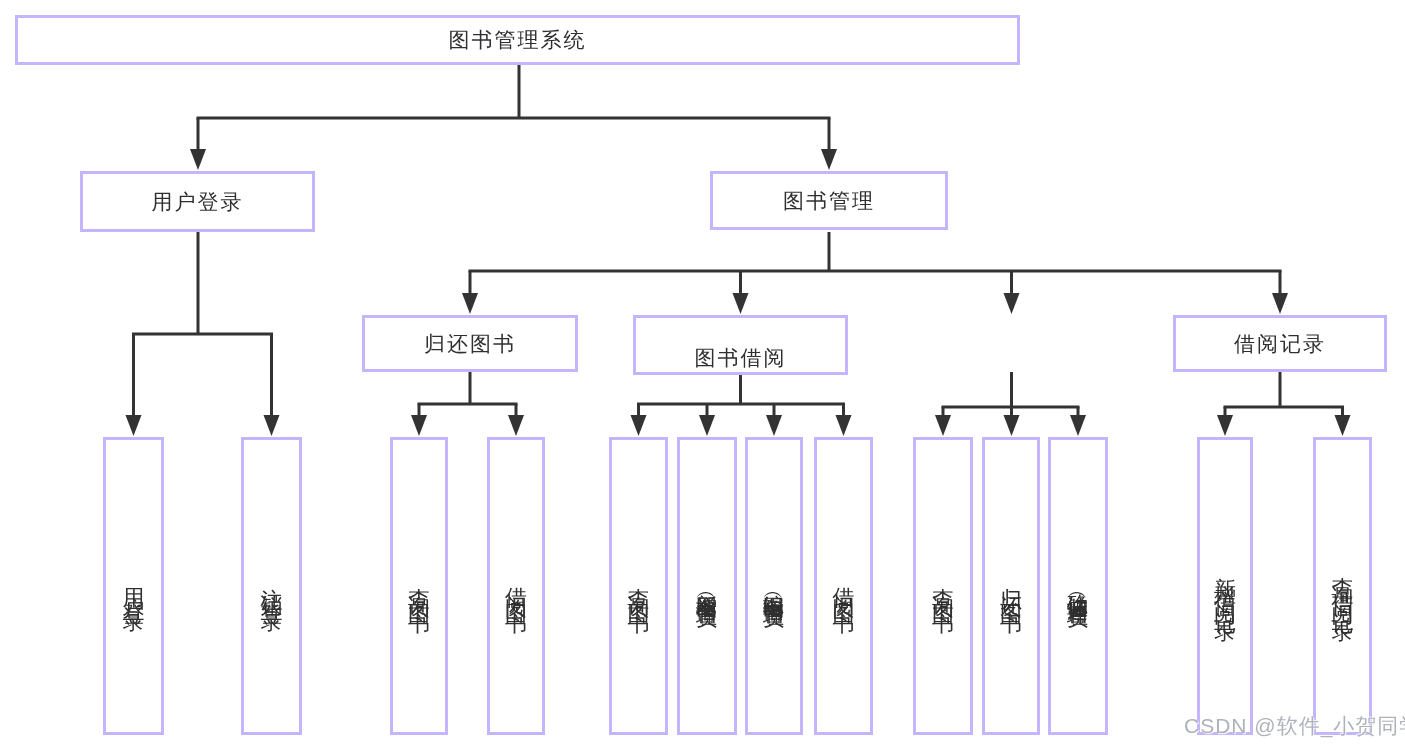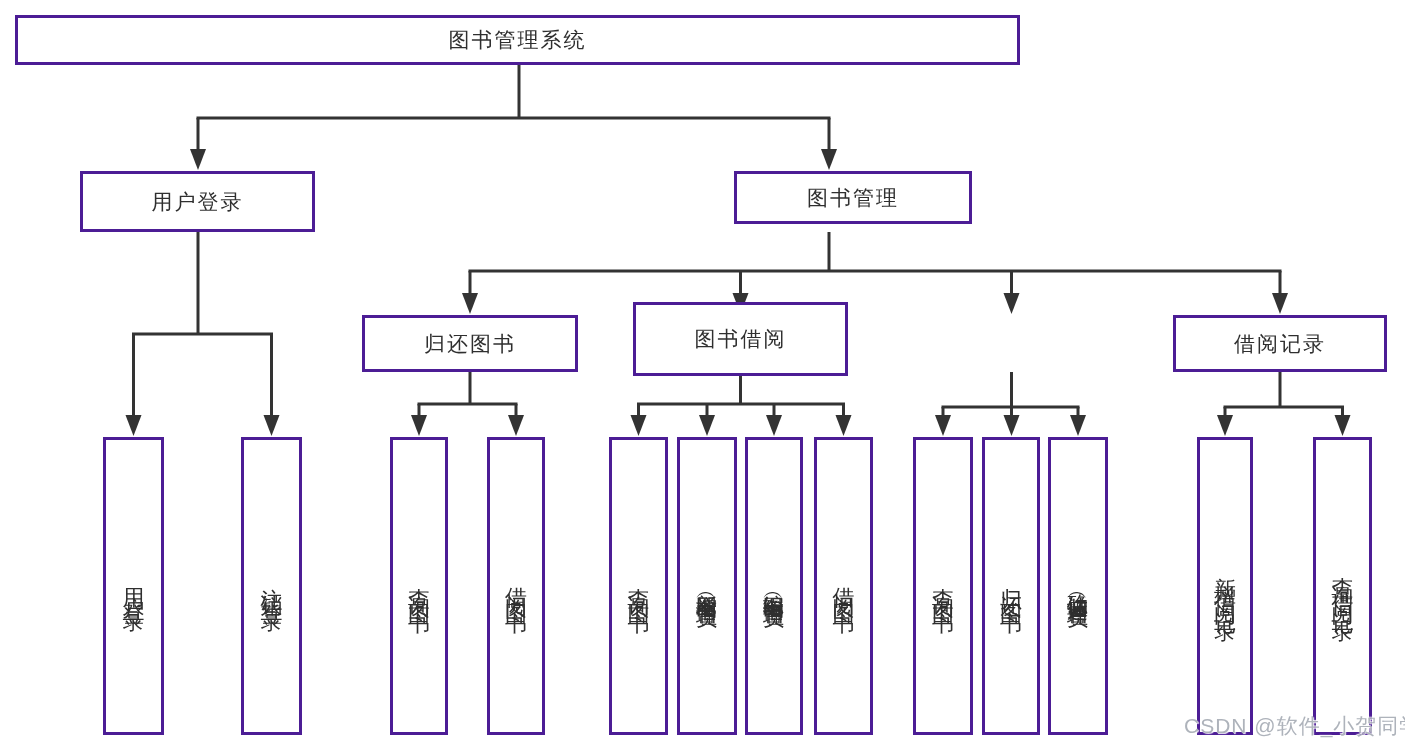--- a/index.html
+++ b/index.html
@@ -2,21 +2,21 @@
 <html><head>
 <meta charset="utf-8">
 <style>
   html,body{margin:0;padding:0;background:#fff;}
   #canvas{
     position:relative;width:1405px;height:747px;background:#fff;overflow:hidden;
     font-family:"Liberation Sans","DejaVu Sans",sans-serif;color:#2f2f2f;
   }
   #wires{position:absolute;left:0;top:0;width:1405px;height:747px;z-index:0;}
   .node{
-    position:absolute;background:#fff;border:3px solid #4c1d95;box-sizing:border-box;
+    position:absolute;background:#fff;border:3px solid #c4b5fd;box-sizing:border-box;
     display:flex;align-items:center;justify-content:center;z-index:1;
   }
   .node .lbl{font-size:21px;letter-spacing:2px;white-space:nowrap;color:#2f2f2f;}
   .leaf .lbl{
     writing-mode:vertical-rl;text-orientation:mixed;
     font-size:22px;letter-spacing:8px;line-height:1;white-space:nowrap;
   }
   .leaf .lbl.long{font-size:21px;letter-spacing:2px;}
   .leaf .lbl.mid{font-size:22px;letter-spacing:9px;}
   #watermark{
@@ -85,28 +85,28 @@
       <polygon points="1334.5,415 1350.5,415 1342.5,436" fill="#333333"></polygon>
     </svg>
 
   <div class="node" style="left:15px;top:15px;width:1005px;height:50px;">
     <span class="lbl">图书管理系统</span>
   </div>
 
   <div class="node" style="left:80px;top:171px;width:235px;height:61px;">
     <span class="lbl">用户登录</span>
   </div>
-  <div class="node" style="left:710px;top:171px;width:238px;height:53px;margin-left:24px;">
+  <div class="node" style="left:710px;top:171px;width:238px;height:59px;">
     <span class="lbl">图书管理</span>
   </div>
 
   <div class="node" style="left:362px;top:315px;width:216px;height:57px;">
     <span class="lbl">归还图书</span>
   </div>
-  <div class="node" style="left:633px;top:302px;width:215px;height:74px;">
+  <div class="node" style="left:633px;top:315px;width:215px;height:60px;align-items:flex-end;">
     <span class="lbl">图书借阅</span>
   </div>
   <div class="node" style="left:1173px;top:315px;width:214px;height:57px;">
     <span class="lbl">借阅记录</span>
   </div>
 
   <div class="node leaf" style="left:103px;top:437px;width:61px;height:298px;">
     <span class="lbl">用户登录</span>
   </div>
   <div class="node leaf" style="left:241px;top:437px;width:61px;height:298px;">

